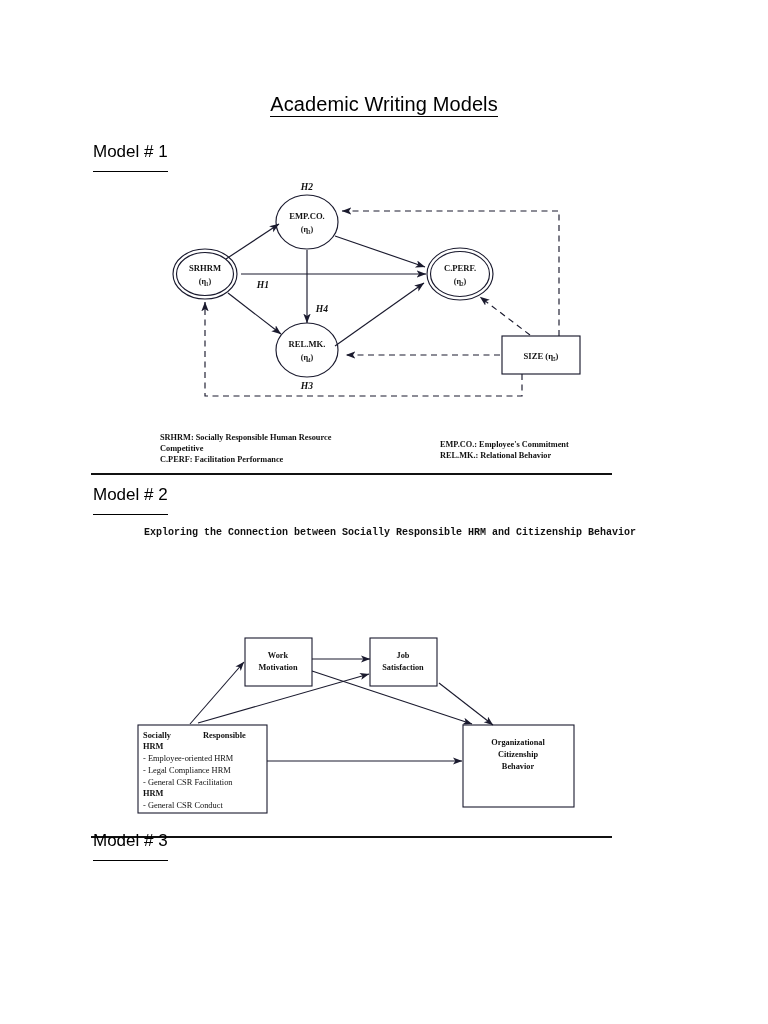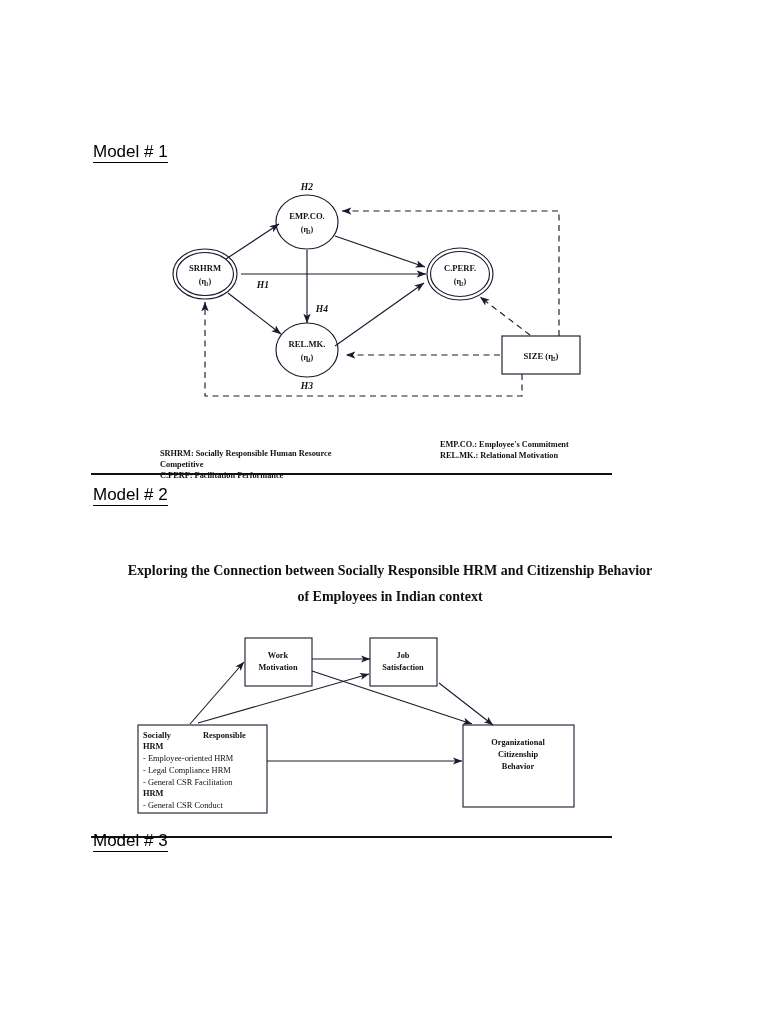--- a/index.html
+++ b/index.html
@@ -40,21 +40,21 @@
   }
 
   .model-heading {
     position: absolute;
     left: 93px;
     font-size: 17px;
     font-weight: 400;
   }
   .model-heading span {
     border-bottom: 1.5px solid #000;
-    padding-bottom: 1px;
+    padding-bottom: 10px;
   }
   #model1-heading { top: 142px; }
   #model2-heading { top: 485px; }
   #model3-heading { top: 831px; }
 
   
   .hrule {
     position: absolute;
     left: 91px;
     width: 521px;
@@ -83,57 +83,59 @@
     font-size: 8.3px;
     font-weight: bold;
     line-height: 1.33;
     color: #111;
   }
   .legend-col-left {
     position: absolute;
     left: 0;
     top: 0;
     width: 250px;
-    margin-top: 16px;
   }
   .legend-col-right {
     position: absolute;
     left: 280px;
     top: 7px;
     width: 190px;
   }
 
   
   .fig2-title {
     position: absolute;
     left: 120px;
-    top: 558px;
+    top: 524px;
     width: 540px;
     text-align: center;
-    font-family: Liberation Serif, serif;
-    font-size: 14px;
+    font-family: Liberation Mono, monospace;
+    font-size: 10px;
     font-weight: bold;
     line-height: 1.85;
     color: #111;
   }
 
   #figure-2 {
     position: absolute;
     left: 132px;
     top: 626px;
     width: 460px;
     height: 200px;
   }
   #figure-2 svg { display: block; }
 </style>
 </head>
 <body>
 
 <div class="page">
 
+  <div class="doc-title">
+    <span>Academic Writing Models</span>
+  </div>
 
   <div class="model-heading" id="model1-heading">
     <span>Model # 1</span>
   </div>
 
   <div id="figure-1">
     <svg width="450" height="290" viewBox="0 0 450 290" xmlns="http://www.w3.org/2000/svg">
       <defs>
         <marker id="arrS" markerWidth="9" markerHeight="9" refX="8.2" refY="3.2" orient="auto" markerUnits="strokeWidth">
           <path d="M0,0 L8.4,3.2 L0,6.4 L2.1,3.2 z" fill="#1a1a2e"></path>
@@ -207,33 +209,32 @@
   </div>
 
   <div class="fig1-legend">
     <div class="legend-col-left">
       <div>SRHRM: Socially Responsible Human Resource</div>
       <div>Competitive</div>
       <div>C.PERF: Facilitation Performance</div>
     </div>
     <div class="legend-col-right">
       <div>EMP.CO.: Employee's Commitment</div>
-      <div>REL.MK.: Relational Motivation</div>
+      <div>REL.MK.: Relational Behavior</div>
     </div>
   </div>
 
   <div class="hrule" id="rule-1"></div>
 
   <div class="model-heading" id="model2-heading">
     <span>Model # 2</span>
   </div>
 
   <div class="fig2-title">
     <div>Exploring the Connection between Socially Responsible HRM and Citizenship Behavior</div>
-    <div>of Employees in Indian context</div>
   </div>
 
   <div id="figure-2">
     <svg width="460" height="200" viewBox="0 0 460 200" xmlns="http://www.w3.org/2000/svg">
       <defs>
         <marker id="arr2" markerWidth="9" markerHeight="9" refX="8.2" refY="3.2" orient="auto" markerUnits="strokeWidth">
           <path d="M0,0 L8.4,3.2 L0,6.4 L2.1,3.2 z" fill="#1a1a2e"></path>
         </marker>
       </defs>
 

